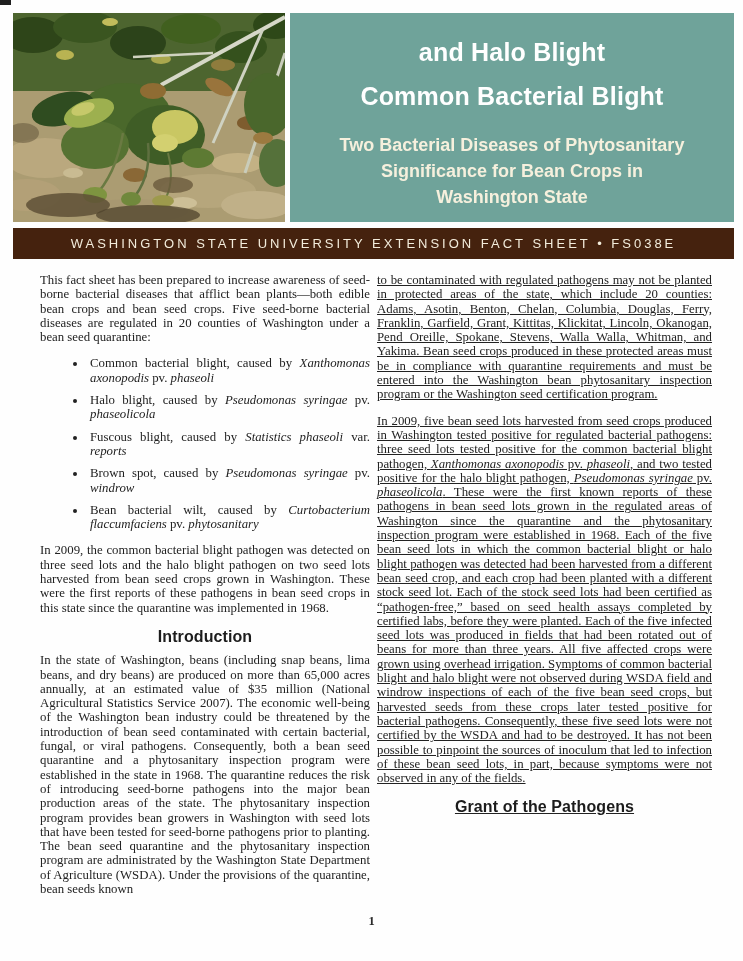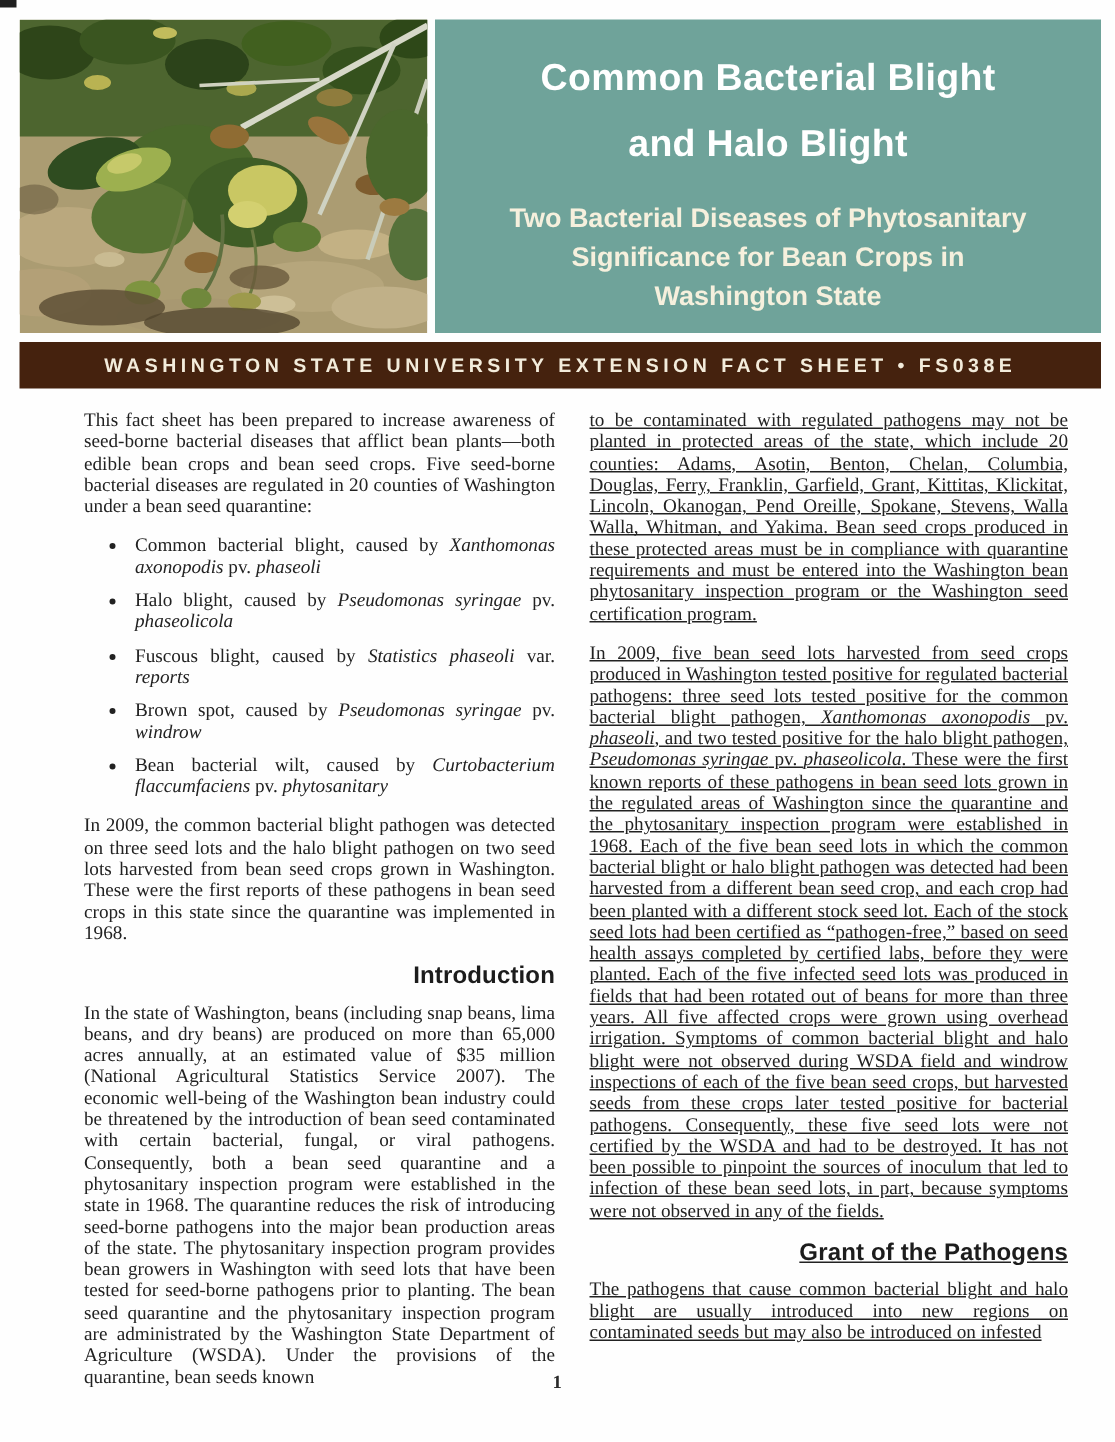--- a/index.html
+++ b/index.html
@@ -51,59 +51,59 @@
     color: #F6F0DD;
   }
   
   .banner {
     position: absolute; left: 13px; top: 228px;
     width: 721px; height: 31px;
     background: #45220E;
     color: #F3ECDB;
     font-family: "Liberation Sans", sans-serif;
     font-size: 13px;
-    font-weight: 700;
+    font-weight: 400;
     letter-spacing: 3px;
     text-align: center;
     line-height: 32px;
     white-space: nowrap;
   }
   
   .columns {
     position: absolute; left: 40px; top: 273px;
     width: 672px;
     display: flex;
     gap: 7px;
     color: #222222;
     font-size: 12.8px;
     line-height: 14.3px;
   }
   .col { text-align: justify; }
   .col-left  { width: 330px; flex: none; }
   .col-right { width: 335px; flex: none; text-decoration: underline; }
-  .col p { margin: 0 0 12px 16px; }
+  .col p { margin: 0 0 12px 0; }
   .col p:last-child { margin-bottom: 0; }
   ul.disease-list {
     list-style: disc outside;
     margin: 0 0 12px 0;
     padding-left: 47px;
   }
   ul.disease-list li {
     margin-bottom: 8px;
     padding-left: 3px;
     text-align: justify;
   }
   h2.section-heading {
     font-family: "Liberation Sans", sans-serif;
     font-size: 16px;
     font-weight: 700;
     color: #1c1c1c;
     margin: 15px 0 9px 0;
     letter-spacing: 0.1px;
-    text-align: right;
+    text-align: center;
   }
   .col i { font-style: italic; }
   
   .page-number {
     position: absolute; left: 0; top: 914px;
     width: 743px;
     text-align: center;
     font-family: "Liberation Serif", "DejaVu Serif", serif;
     font-size: 12.5px;
     font-weight: 700;
@@ -172,22 +172,22 @@
         <ellipse cx="118" cy="186" rx="10" ry="7" fill="#70883c"></ellipse>
         <ellipse cx="150" cy="188" rx="11" ry="6" fill="#9d9a4c"></ellipse>
 
         <ellipse cx="55" cy="192" rx="42" ry="12" fill="#5e5036" opacity="0.85"></ellipse>
         <ellipse cx="135" cy="202" rx="52" ry="10" fill="#4f432c" opacity="0.75"></ellipse>
         <ellipse cx="160" cy="172" rx="20" ry="8" fill="#6a5a3c" opacity="0.8"></ellipse>
         <ellipse cx="10" cy="120" rx="16" ry="10" fill="#6b5d41" opacity="0.6"></ellipse>
       </svg>
     </div>
     <div class="title-box">
+      <div class="title-line">and Halo Blight</div>
       <div class="title-line">Common Bacterial Blight</div>
-      <div class="title-line">and Halo Blight</div>
       <div class="subtitle">Two Bacterial Diseases of Phytosanitary Significance for Bean Crops in Washington State</div>
     </div>
   </div>
 
   <div class="banner">WASHINGTON STATE UNIVERSITY EXTENSION FACT SHEET • FS038E</div>
 
   <div class="columns">
     <div class="col col-left">
       <p>This fact sheet has been prepared to increase awareness of seed-borne bacterial diseases that afflict bean plants—both edible bean crops and bean seed crops. Five seed-borne bacterial diseases are regulated in 20 counties of Washington under a bean seed quarantine:</p>
       <ul class="disease-list">
@@ -198,19 +198,18 @@
           <li>Bean bacterial wilt, caused by <i>Curtobacterium flaccumfaciens</i> pv. <i>phytosanitary</i></li>
         </ul>
       <p>In 2009, the common bacterial blight pathogen was detected on three seed lots and the halo blight pathogen on two seed lots harvested from bean seed crops grown in Washington. These were the first reports of these pathogens in bean seed crops in this state since the quarantine was implemented in 1968.</p>
       <h2 class="section-heading">Introduction</h2>
       <p>In the state of Washington, beans (including snap beans, lima beans, and dry beans) are produced on more than 65,000 acres annually, at an estimated value of $35 million (National Agricultural Statistics Service 2007). The economic well-being of the Washington bean industry could be threatened by the introduction of bean seed contaminated with certain bacterial, fungal, or viral pathogens. Consequently, both a bean seed quarantine and a phytosanitary inspection program were established in the state in 1968. The quarantine reduces the risk of introducing seed-borne pathogens into the major bean production areas of the state. The phytosanitary inspection program provides bean growers in Washington with seed lots that have been tested for seed-borne pathogens prior to planting. The bean seed quarantine and the phytosanitary inspection program are administrated by the Washington State Department of Agriculture (WSDA). Under the provisions of the quarantine, bean seeds known</p>
     </div>
     <div class="col col-right">
       <p>to be contaminated with regulated pathogens may not be planted in protected areas of the state, which include 20 counties: Adams, Asotin, Benton, Chelan, Columbia, Douglas, Ferry, Franklin, Garfield, Grant, Kittitas, Klickitat, Lincoln, Okanogan, Pend Oreille, Spokane, Stevens, Walla Walla, Whitman, and Yakima. Bean seed crops produced in these protected areas must be in compliance with quarantine requirements and must be entered into the Washington bean phytosanitary inspection program or the Washington seed certification program.</p>
       <p>In 2009, five bean seed lots harvested from seed crops produced in Washington tested positive for regulated bacterial pathogens: three seed lots tested positive for the common bacterial blight pathogen, <i>Xanthomonas axonopodis</i> pv. <i>phaseoli</i>, and two tested positive for the halo blight pathogen, <i>Pseudomonas syringae</i> pv. <i>phaseolicola</i>. These were the first known reports of these pathogens in bean seed lots grown in the regulated areas of Washington since the quarantine and the phytosanitary inspection program were established in 1968. Each of the five bean seed lots in which the common bacterial blight or halo blight pathogen was detected had been harvested from a different bean seed crop, and each crop had been planted with a different stock seed lot. Each of the stock seed lots had been certified as “pathogen-free,” based on seed health assays completed by certified labs, before they were planted. Each of the five infected seed lots was produced in fields that had been rotated out of beans for more than three years. All five affected crops were grown using overhead irrigation. Symptoms of common bacterial blight and halo blight were not observed during WSDA field and windrow inspections of each of the five bean seed crops, but harvested seeds from these crops later tested positive for bacterial pathogens. Consequently, these five seed lots were not certified by the WSDA and had to be destroyed. It has not been possible to pinpoint the sources of inoculum that led to infection of these bean seed lots, in part, because symptoms were not observed in any of the fields.</p>
       <h2 class="section-heading">Grant of the Pathogens</h2>
-      <p>The pathogens that cause common bacterial blight and halo blight are usually introduced into new regions on contaminated seeds but may also be introduced on infested</p>
     </div>
   </div>
 
   <div class="page-number">1</div>
 
 </div>
 
 </body></html>

